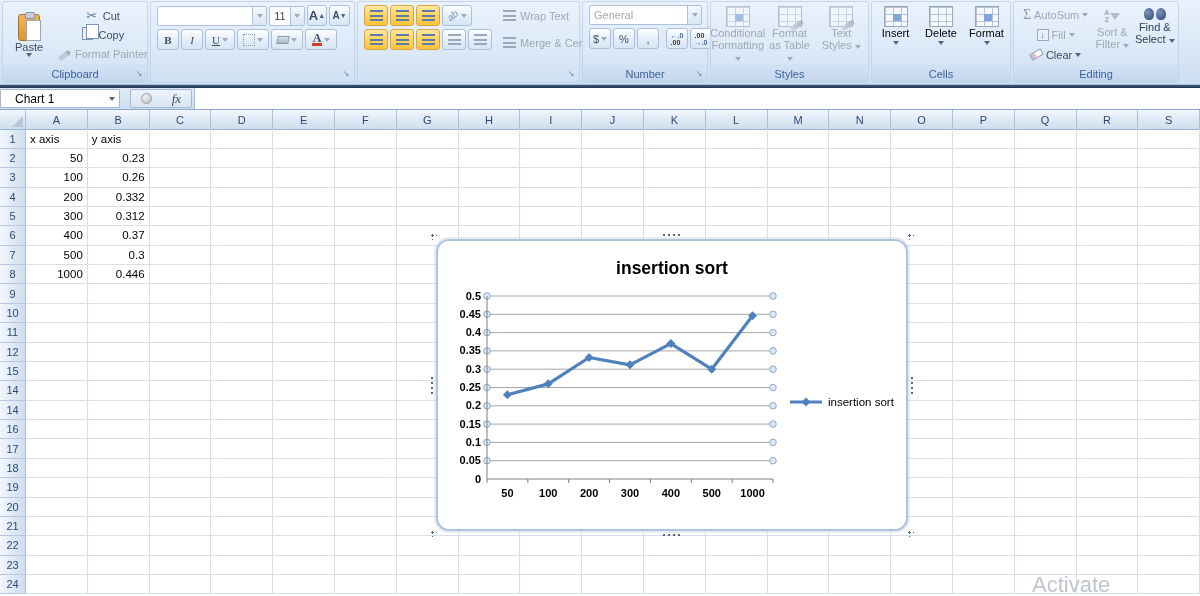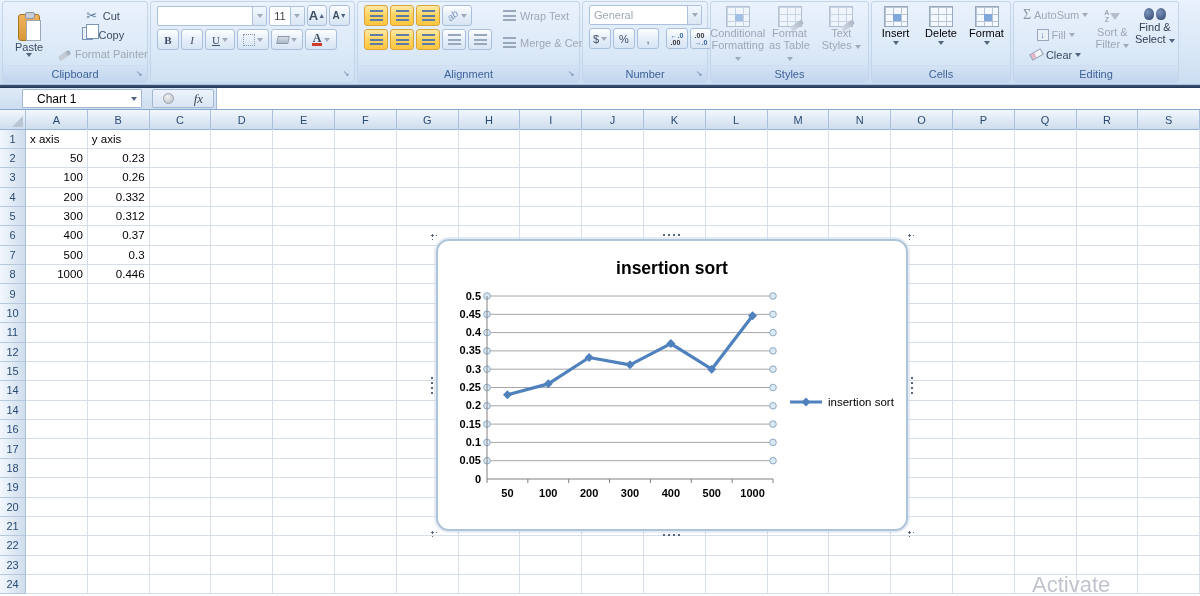--- a/index.html
+++ b/index.html
@@ -94,21 +94,21 @@
   .i-eraser { width:13px; height:7px; background:linear-gradient(90deg,#E9B7C8 40%,#F4F6F9 40%); border:1px solid #93A0B2; transform:rotate(-30deg); display:inline-block; }
   .i-sortaz { display:inline-flex; flex-direction:column; font-size:7px; line-height:7px; font-weight:bold; color:#9FAABB; }
   .i-funnel { width:0; height:0; border-left:5px solid transparent; border-right:5px solid transparent; border-top:7px solid #B3BDCB; display:inline-block; margin-left:1px; }
   .i-binoc { position:relative; width:22px; height:15px; display:inline-block; }
   .i-binoc::before, .i-binoc::after { content:""; position:absolute; top:2px; width:10px; height:12px; background:radial-gradient(circle at 35% 35%, #7C93BC, #2F456E); border-radius:50% 50% 45% 45%; }
   .i-binoc::before { left:0; } .i-binoc::after { right:0; }
 
   
   .darksep { height:3px; background:linear-gradient(#3E587E,#22344F); }
   .fbar { height:22px; background:linear-gradient(#DFEAF7,#CDDEF0); display:flex; align-items:center; border-bottom:1px solid #89A8D0; }
-  .namebox { margin-left:22px; width:120px; height:19px; background:#fff; border:1px solid #A3B8D4; display:flex; align-items:center; border-radius:1px; }
+  .namebox { width:120px; height:19px; background:#fff; border:1px solid #A3B8D4; display:flex; align-items:center; border-radius:1px; }
   .namebox .nval { flex:1; font-size:12px; color:#000; padding-left:14px; }
   .namebox .narr { width:15px; display:flex; justify-content:center; }
   .fxpill { margin-left:10px; width:62px; height:19px; border:1px solid #A3B8D4; background:linear-gradient(#EDF3FA,#D8E5F3); display:flex; align-items:center; justify-content:space-around; border-radius:2px; }
   .orb { width:11px; height:11px; border-radius:50%; background:radial-gradient(circle at 35% 30%, #F2F2F2, #B9BEC6); border:1px solid #98A0AC; }
   .fx { font-family:"Liberation Serif",serif; font-style:italic; font-size:13px; color:#3A4A5E; }
   .ffield { flex:1; align-self:stretch; background:#fff; border-left:1px solid #A3B8D4; margin-left:2px; }
 
   
   .sheet { position:relative; width:1200px; height:485px; background:#fff; }
   .gridwrap { display:grid; grid-template-columns:26px repeat(19, 61.8px); grid-auto-rows:19.375px; }
@@ -247,21 +247,20 @@
           <span class="i-bars gray"></span>
           <span>Wrap Text</span>
         </div>
         <div class="btn align-txtbtn dis" style="margin-top:6px">
           <span class="i-bars gray"></span>
           <span>Merge &amp; Center</span>
           <span class="arr gray"></span>
         </div>
       </div>
     </div>
-    <div class="rgroup-label">Alignment</div>
     <div class="launcher">↘</div>
   </div>
 
   <div class="rgroup g-num">
     <div class="rrow">
       <div class="combo" style="width:132px">
         <span class="cval dis">General</span>
         <span class="cbtn">
             <span class="arr gray"></span>
           </span>

